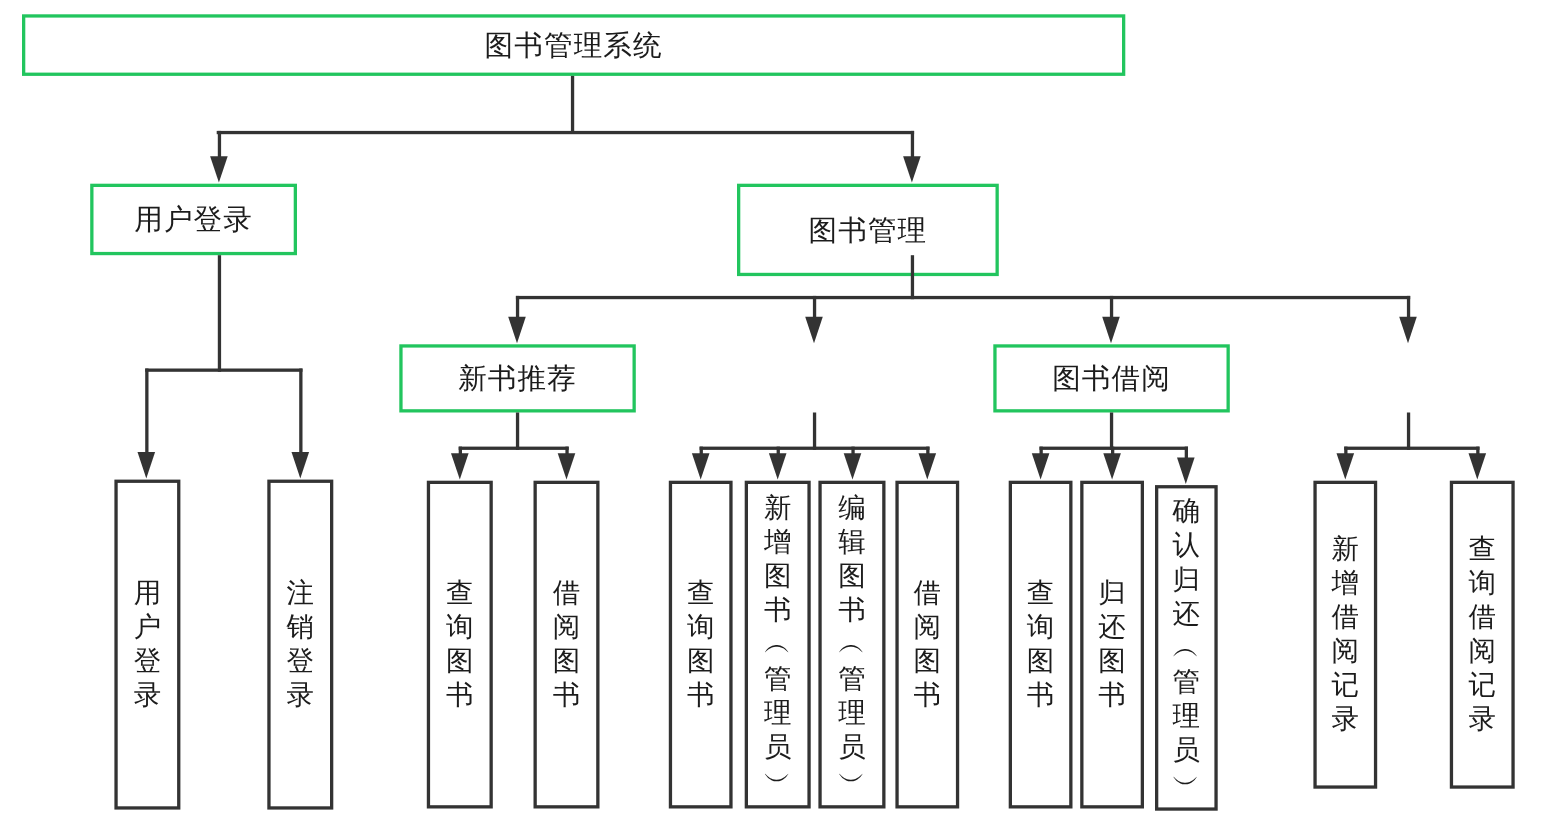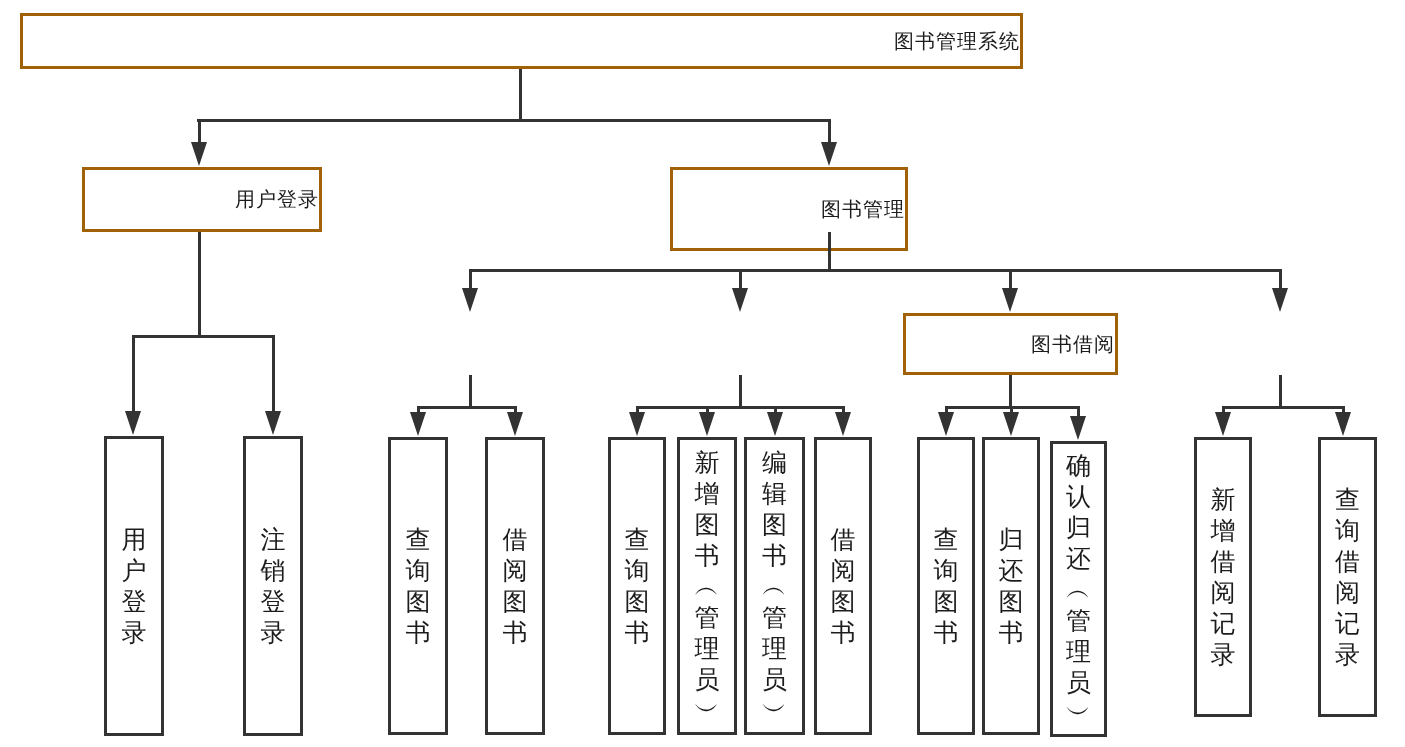--- a/index.html
+++ b/index.html
@@ -3,23 +3,23 @@
 <meta charset="utf-8">
 <style>
   * { margin:0; padding:0; box-sizing:border-box; }
   html,body { background:#ffffff; }
   body { font-family:"Liberation Sans","DejaVu Sans",sans-serif; }
   .canvas {
     position:relative; width:1405px; height:747px;
     background:#ffffff; overflow:hidden;
   }
   .hbox {
-    position:absolute; border:3px solid #a16207; background:#ffffff;
-    display:flex; align-items:center; justify-content:flex-end;
-    font-size:20px; color:#1c1c1c; letter-spacing:1px;
+    position:absolute; border:3px solid #22c55e; background:#ffffff;
+    display:flex; align-items:center; justify-content:center;
+    font-size:26px; color:#1c1c1c; letter-spacing:1px;
   }
   .vbox {
     position:absolute; border:3px solid #333333; background:#ffffff;
     display:flex; align-items:center; justify-content:center;
   }
   .vlabel {
     display:flex; flex-direction:column; align-items:center;
     font-size:25px; line-height:31px; color:#1c1c1c; text-align:center;
   }
   .line { position:absolute; background:#333333; }
@@ -42,21 +42,21 @@
     <span>图书管理系统</span>
   </div>
 
   <div class="line" style="left:519px;top:69px;width:3px;height:52px"></div>
   <div class="line" style="left:197px;top:119px;width:634px;height:3px"></div>
   <div class="line" style="left:198px;top:119px;width:3px;height:25px"></div>
   <div class="arrow" style="left:191px;top:142px"></div>
   <div class="line" style="left:828px;top:119px;width:3px;height:25px"></div>
   <div class="arrow" style="left:821px;top:142px"></div>
 
-  <div class="hbox" style="left:82px;top:167px;width:240px;height:65px">
+  <div class="hbox" style="left:82px;top:167px;width:188px;height:65px">
     <span>用户登录</span>
   </div>
   <div class="hbox" style="left:670px;top:167px;width:238px;height:84px">
     <span>图书管理</span>
   </div>
 
   <div class="line" style="left:198px;top:232px;width:3px;height:106px"></div>
   <div class="line" style="left:132px;top:335px;width:143px;height:3px"></div>
   <div class="line" style="left:132px;top:335px;width:3px;height:78px"></div>
   <div class="arrow" style="left:125px;top:411px"></div>
@@ -67,20 +67,23 @@
   <div class="line" style="left:469px;top:269px;width:813px;height:3px"></div>
   <div class="line" style="left:469px;top:269px;width:3px;height:21px"></div>
   <div class="arrow" style="left:462px;top:288px"></div>
   <div class="line" style="left:739px;top:269px;width:3px;height:21px"></div>
   <div class="arrow" style="left:732px;top:288px"></div>
   <div class="line" style="left:1009px;top:269px;width:3px;height:21px"></div>
   <div class="arrow" style="left:1002px;top:288px"></div>
   <div class="line" style="left:1279px;top:269px;width:3px;height:21px"></div>
   <div class="arrow" style="left:1272px;top:288px"></div>
 
+  <div class="hbox" style="left:363px;top:313px;width:215px;height:62px">
+    <span>新书推荐</span>
+  </div>
   <div class="hbox" style="left:903px;top:313px;width:215px;height:62px">
     <span>图书借阅</span>
   </div>
 
   <div class="line" style="left:469px;top:375px;width:3px;height:34px"></div>
   <div class="line" style="left:417px;top:406px;width:100px;height:3px"></div>
   <div class="line" style="left:417px;top:406px;width:3px;height:10px"></div>
   <div class="arrow" style="left:410px;top:412px"></div>
   <div class="line" style="left:514px;top:406px;width:3px;height:10px"></div>
   <div class="arrow" style="left:507px;top:412px"></div>

